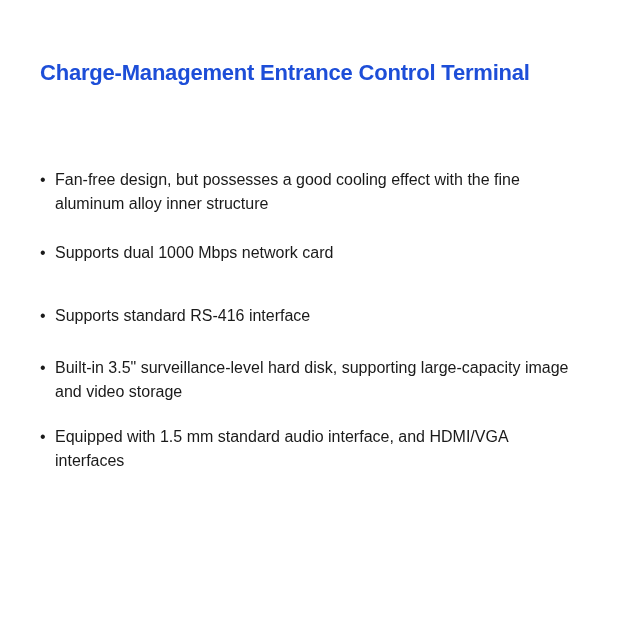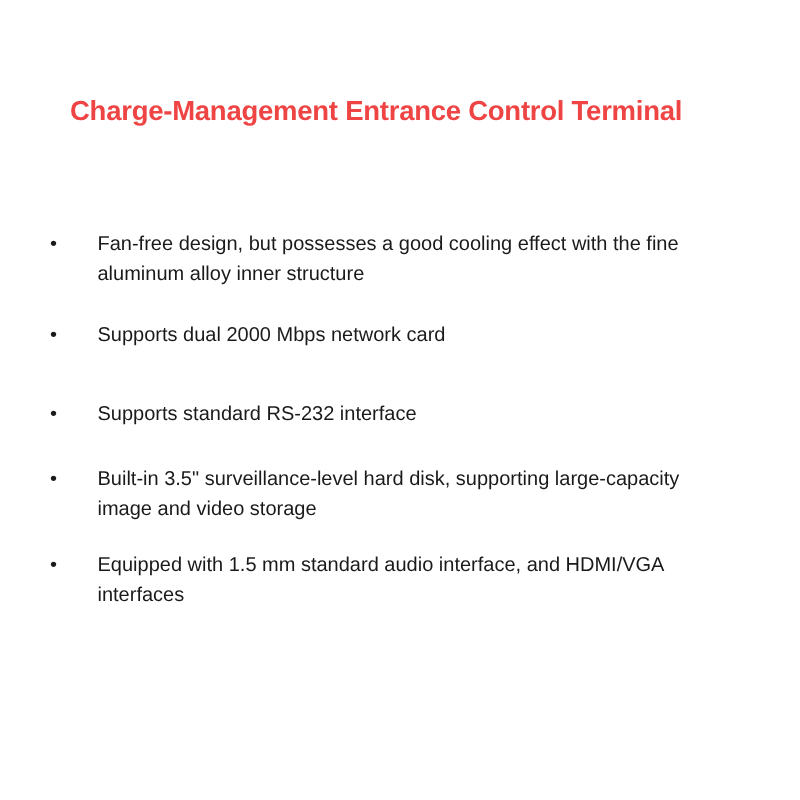--- a/index.html
+++ b/index.html
@@ -16,26 +16,26 @@
     -webkit-font-smoothing: antialiased;
   }
   .page {
     box-sizing: border-box;
     width: 640px;
     height: 640px;
     padding: 60px 40px 0 40px;
     background: #ffffff;
   }
   .title {
-    margin: 16px;
+    margin: 0;
     font-size: 22px;
     line-height: 26px;
     font-weight: 700;
     letter-spacing: -0.2px;
-    color: #ef4444;
+    color: #1d4ed8;
   }
   .subtitle {
     margin: 0;
     font-size: 21px;
     line-height: 26px;
     font-weight: 400;
     color: #1a1a1a;
   }
   .features {
     list-style: none;
@@ -53,21 +53,20 @@
   .feature-item .bullet {
     flex: 0 0 auto;
     width: 15px;
     text-align: left;
     font-size: 16px;
     line-height: 24px;
   }
   .feature-item .feature-text {
     flex: 0 1 auto;
     max-width: 522px;
-    margin-left: 23px;
   }
   
   .feature-item:nth-child(1) { margin-bottom: 25px; }
   .feature-item:nth-child(2) { margin-bottom: 39px; }
   .feature-item:nth-child(3) { margin-bottom: 28px; }
   .feature-item:nth-child(4) { margin-bottom: 21px; }
   .feature-item:nth-child(5) { margin-bottom: 0; }
 </style>
 </head>
 <body>
@@ -77,25 +76,25 @@
   <h1 class="title">Charge-Management Entrance Control Terminal</h1>
 
 
   <ul class="features">
     <li class="feature-item">
       <span class="bullet">•</span>
       <span class="feature-text">Fan-free design, but possesses a good cooling effect with the fine aluminum alloy inner structure</span>
     </li>
     <li class="feature-item">
       <span class="bullet">•</span>
-      <span class="feature-text">Supports dual 2000 Mbps network card</span>
+      <span class="feature-text">Supports dual 1000 Mbps network card</span>
     </li>
     <li class="feature-item">
       <span class="bullet">•</span>
-      <span class="feature-text">Supports standard RS-232 interface</span>
+      <span class="feature-text">Supports standard RS-416 interface</span>
     </li>
     <li class="feature-item">
       <span class="bullet">•</span>
       <span class="feature-text">Built-in 3.5" surveillance-level hard disk, supporting large-capacity image and video storage</span>
     </li>
     <li class="feature-item">
       <span class="bullet">•</span>
       <span class="feature-text">Equipped with 1.5 mm standard audio interface, and HDMI/VGA interfaces</span>
     </li>
   </ul>

